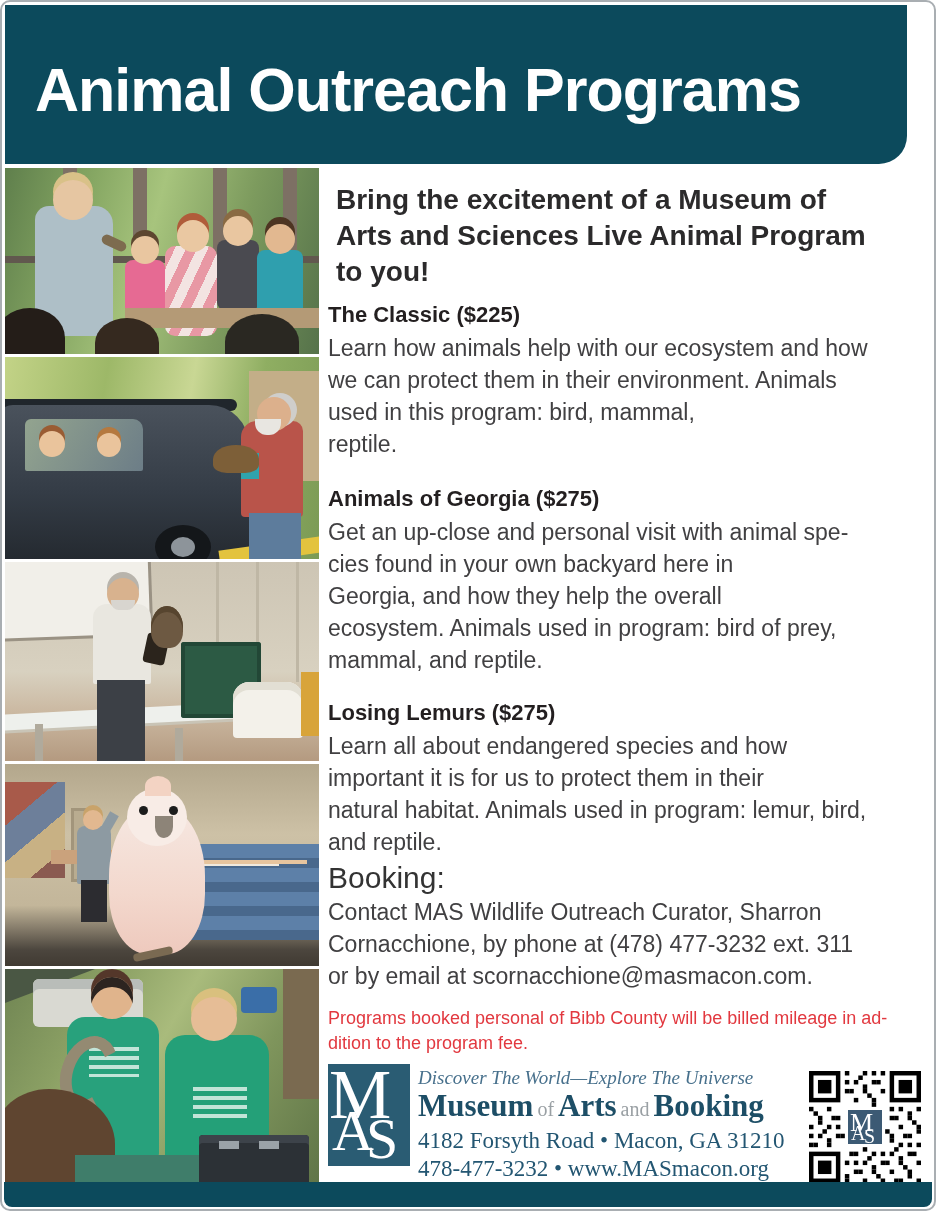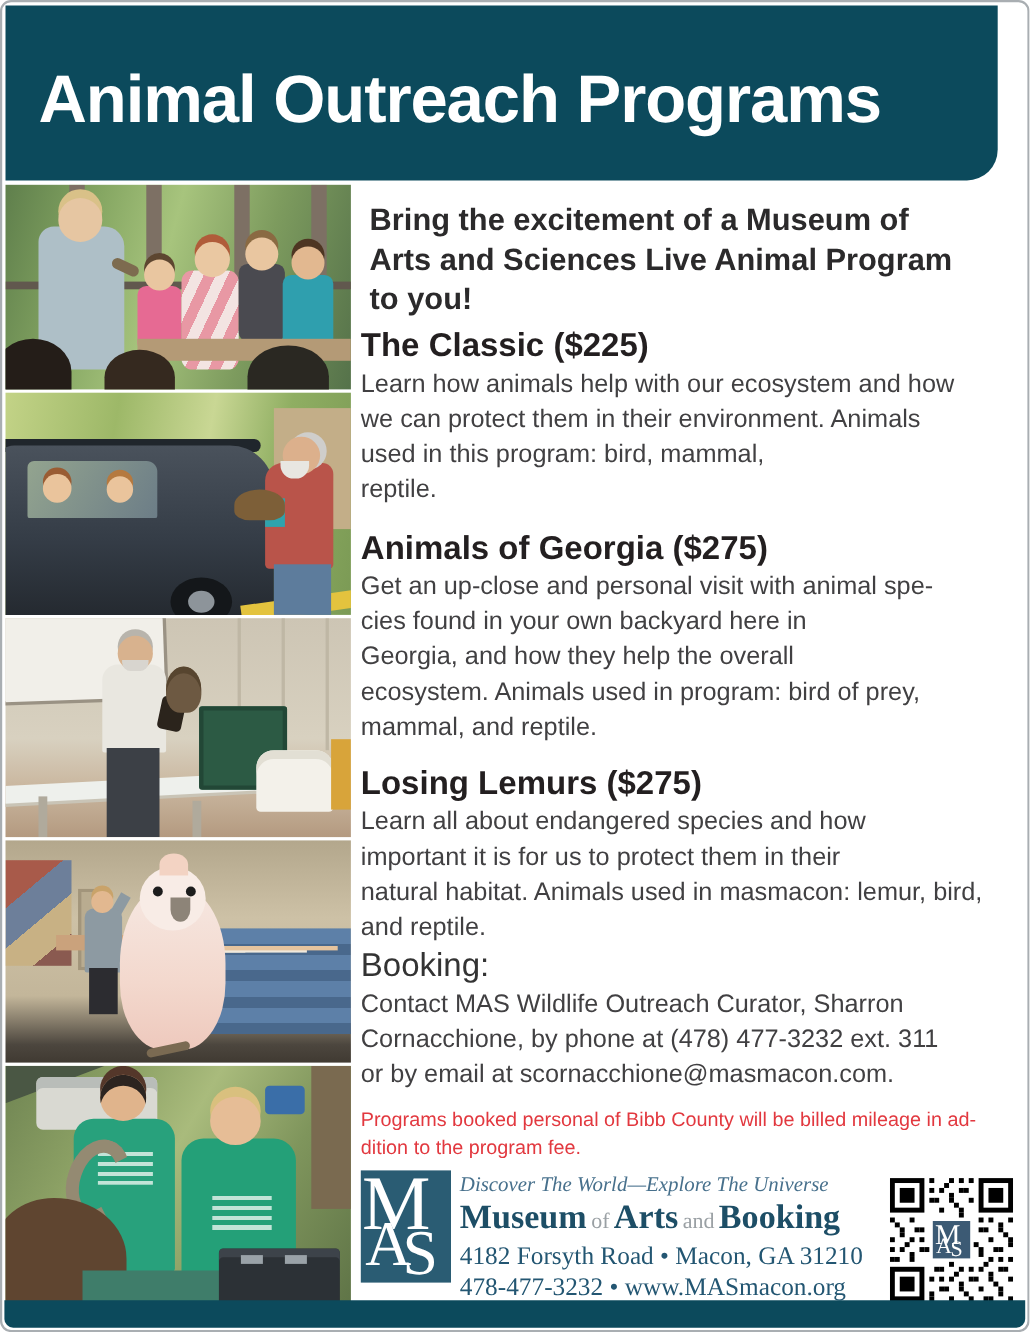--- a/index.html
+++ b/index.html
@@ -26,21 +26,21 @@
   .photo div { position:absolute; }
   .p1 { height:186px; } .p2 { height:202px; } .p3 { height:199px; }
   .p4 { height:202px; } .p5 { height:219px; }
 
   .text-col { flex:1; padding:0 6px 0 9px; color:#414042; }
   .intro {
     margin:14px 0 0 8px; font-size:28px; font-weight:bold; color:#2b2a2b;
     line-height:36px; white-space:pre-line;
   }
   .prog-head {
-    font-size:30px; font-weight:bold; color:#231f20; line-height:34px;
+    font-size:22px; font-weight:bold; color:#231f20; line-height:34px;
   }
   .body-text {
     font-size:23px; line-height:32px; white-space:pre-line; color:#414042;
   }
   .mt1 { margin-top:8px; }   
   .mt2 { margin-top:22px; }  
   .mt3 { margin-top:20px; }  
   .booking-head { font-size:30px; font-weight:normal; color:#333; line-height:36px; margin-top:2px; }
   .note {
     margin-top:14px; color:#e2383f; font-size:18px; line-height:25px;
@@ -282,21 +282,21 @@
       <h2 class="prog-head mt2">Animals of Georgia ($275)</h2>
       <p class="body-text">Get an up-close and personal visit with animal spe-
 cies found in your own backyard here in
 Georgia, and how they help the overall
 ecosystem. Animals used in program: bird of prey,
 mammal, and reptile.</p>
 
       <h2 class="prog-head mt3">Losing Lemurs ($275)</h2>
       <p class="body-text">Learn all about endangered species and how
 important it is for us to protect them in their
-natural habitat. Animals used in masmacon: lemur, bird,
+natural habitat. Animals used in program: lemur, bird,
 and reptile.</p>
 
       <h2 class="booking-head">Booking:</h2>
       <p class="body-text">Contact MAS Wildlife Outreach Curator, Sharron
 Cornacchione, by phone at (478) 477-3232 ext. 311
 or by email at scornacchione@masmacon.com.</p>
 
       <p class="note">Programs booked personal of Bibb County will be billed mileage in ad-
 dition to the program fee.</p>
 

